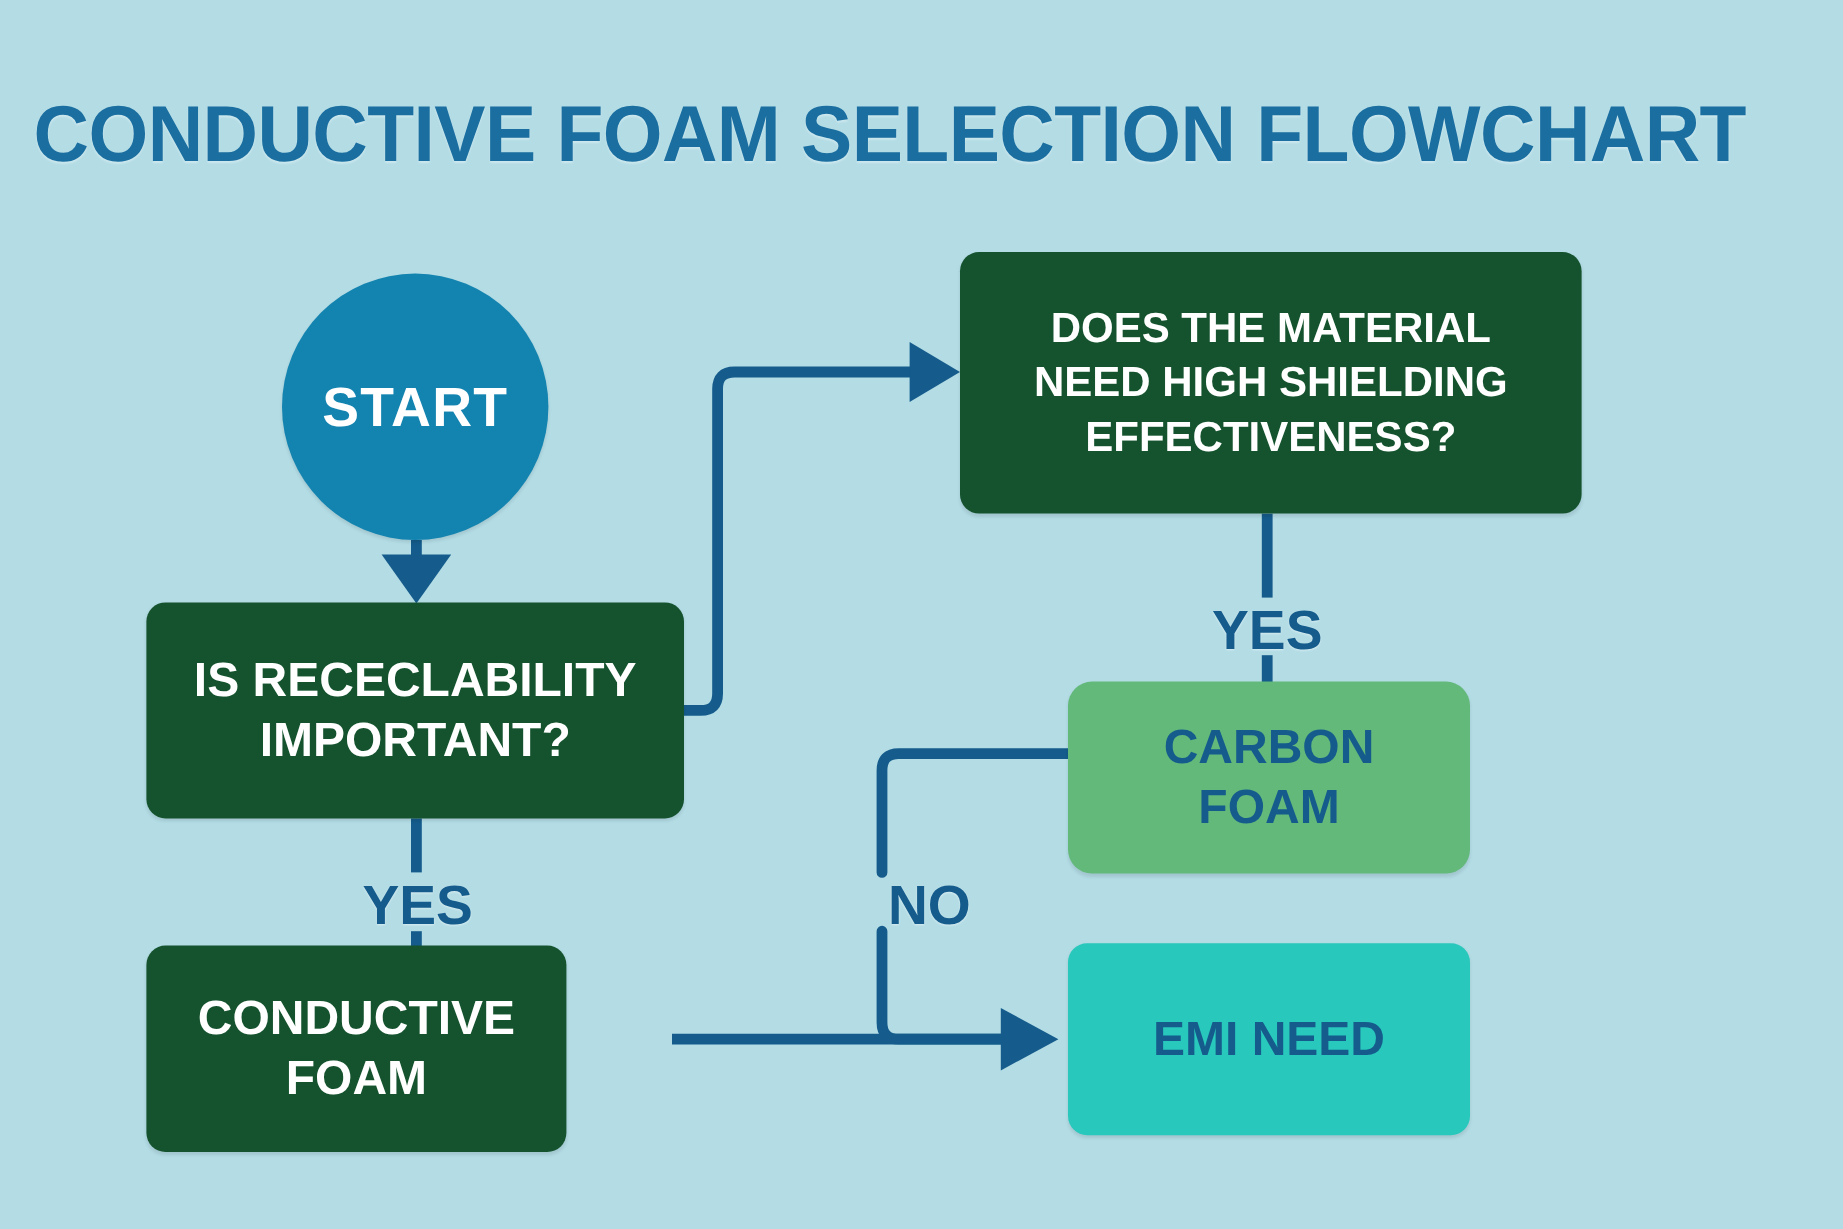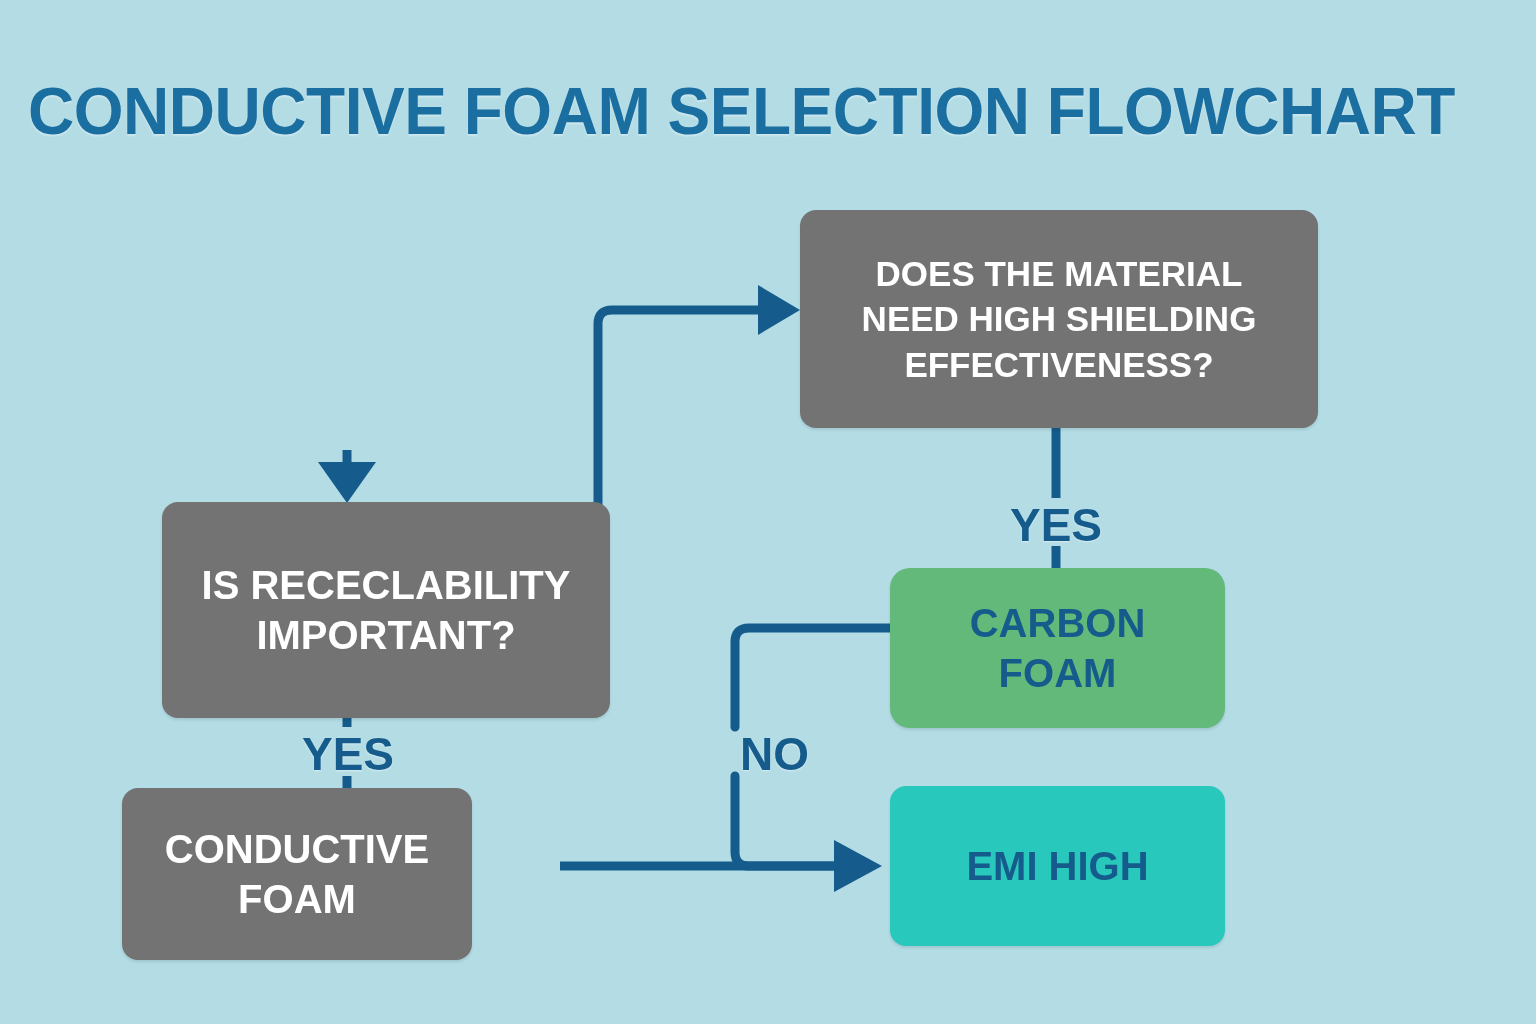--- a/index.html
+++ b/index.html
@@ -50,37 +50,37 @@
 
   .node-start {
     border-radius: 50%;
     background: #1383b0;
     color: #ffffff;
     font-size: 46px;
     letter-spacing: 1px;
   }
   .node-process {
     border-radius: 16px;
-    background: #737373;
+    background: #14532d;
     color: #ffffff;
   }
   .node-green {
     border-radius: 20px;
     background: #63b97a;
     color: #155c8c;
   }
   .node-teal {
     border-radius: 16px;
     background: #28c8bc;
     color: #155c8c;
   }
 
   
   #node-start      { left: 235px; top: 228px;  width: 222px; height: 222px; }
-  #node-recycle    { left: 122px; top: 502px;  width: 448px; height: 216px; font-size: 40px; line-height: 1.25; margin-left: 40px; }
+  #node-recycle    { left: 122px; top: 502px;  width: 448px; height: 180px; font-size: 40px; line-height: 1.25; }
   #node-shielding  { left: 800px; top: 210px;  width: 518px; height: 218px; font-size: 35px; line-height: 1.3; }
   #node-conductive { left: 122px; top: 788px;  width: 350px; height: 172px; font-size: 40px; line-height: 1.25; }
   #node-carbon     { left: 890px; top: 568px;  width: 335px; height: 160px; font-size: 40px; line-height: 1.25; }
   #node-emi        { left: 890px; top: 786px;  width: 335px; height: 160px; font-size: 40px; line-height: 1.25; }
 
   
   .edge-label {
     position: absolute;
     font-weight: bold;
     font-size: 46px;
@@ -139,20 +139,23 @@
       <path d="M 890 628 L 749 628 Q 735 628 735 642 L 735 727" stroke="#155c8c" stroke-width="9" fill="none" stroke-linecap="round" stroke-linejoin="round"></path>
       <path d="M 735 776 L 735 852 Q 735 866 749 866 L 838 866" stroke="#155c8c" stroke-width="9" fill="none" stroke-linecap="round" stroke-linejoin="round"></path>
     </g>
 
     <g>
       <line x1="560" y1="866" x2="838" y2="866" stroke="#155c8c" stroke-width="9"></line>
       <polygon points="834,840 834,892 882,866" fill="#155c8c"></polygon>
     </g>
   </svg>
 
+  <div id="node-start" class="node node-start">
+    <span class="label">START</span>
+  </div>
 
   <div id="node-recycle" class="node node-process">
     <span class="label">IS RECECLABILITY
 IMPORTANT?</span>
   </div>
 
   <div id="node-shielding" class="node node-process">
     <span class="label">DOES THE MATERIAL
 NEED HIGH SHIELDING
 EFFECTIVENESS?</span>
@@ -162,21 +165,21 @@
     <span class="label">CONDUCTIVE
 FOAM</span>
   </div>
 
   <div id="node-carbon" class="node node-green">
     <span class="label">CARBON
 FOAM</span>
   </div>
 
   <div id="node-emi" class="node node-teal">
-    <span class="label">EMI HIGH</span>
+    <span class="label">EMI NEED</span>
   </div>
 
   <div id="lbl-yes-1" class="edge-label">YES</div>
 
   <div id="lbl-yes-2" class="edge-label">YES</div>
 
   <div id="lbl-no-1" class="edge-label">NO</div>
 
 </div>
 

